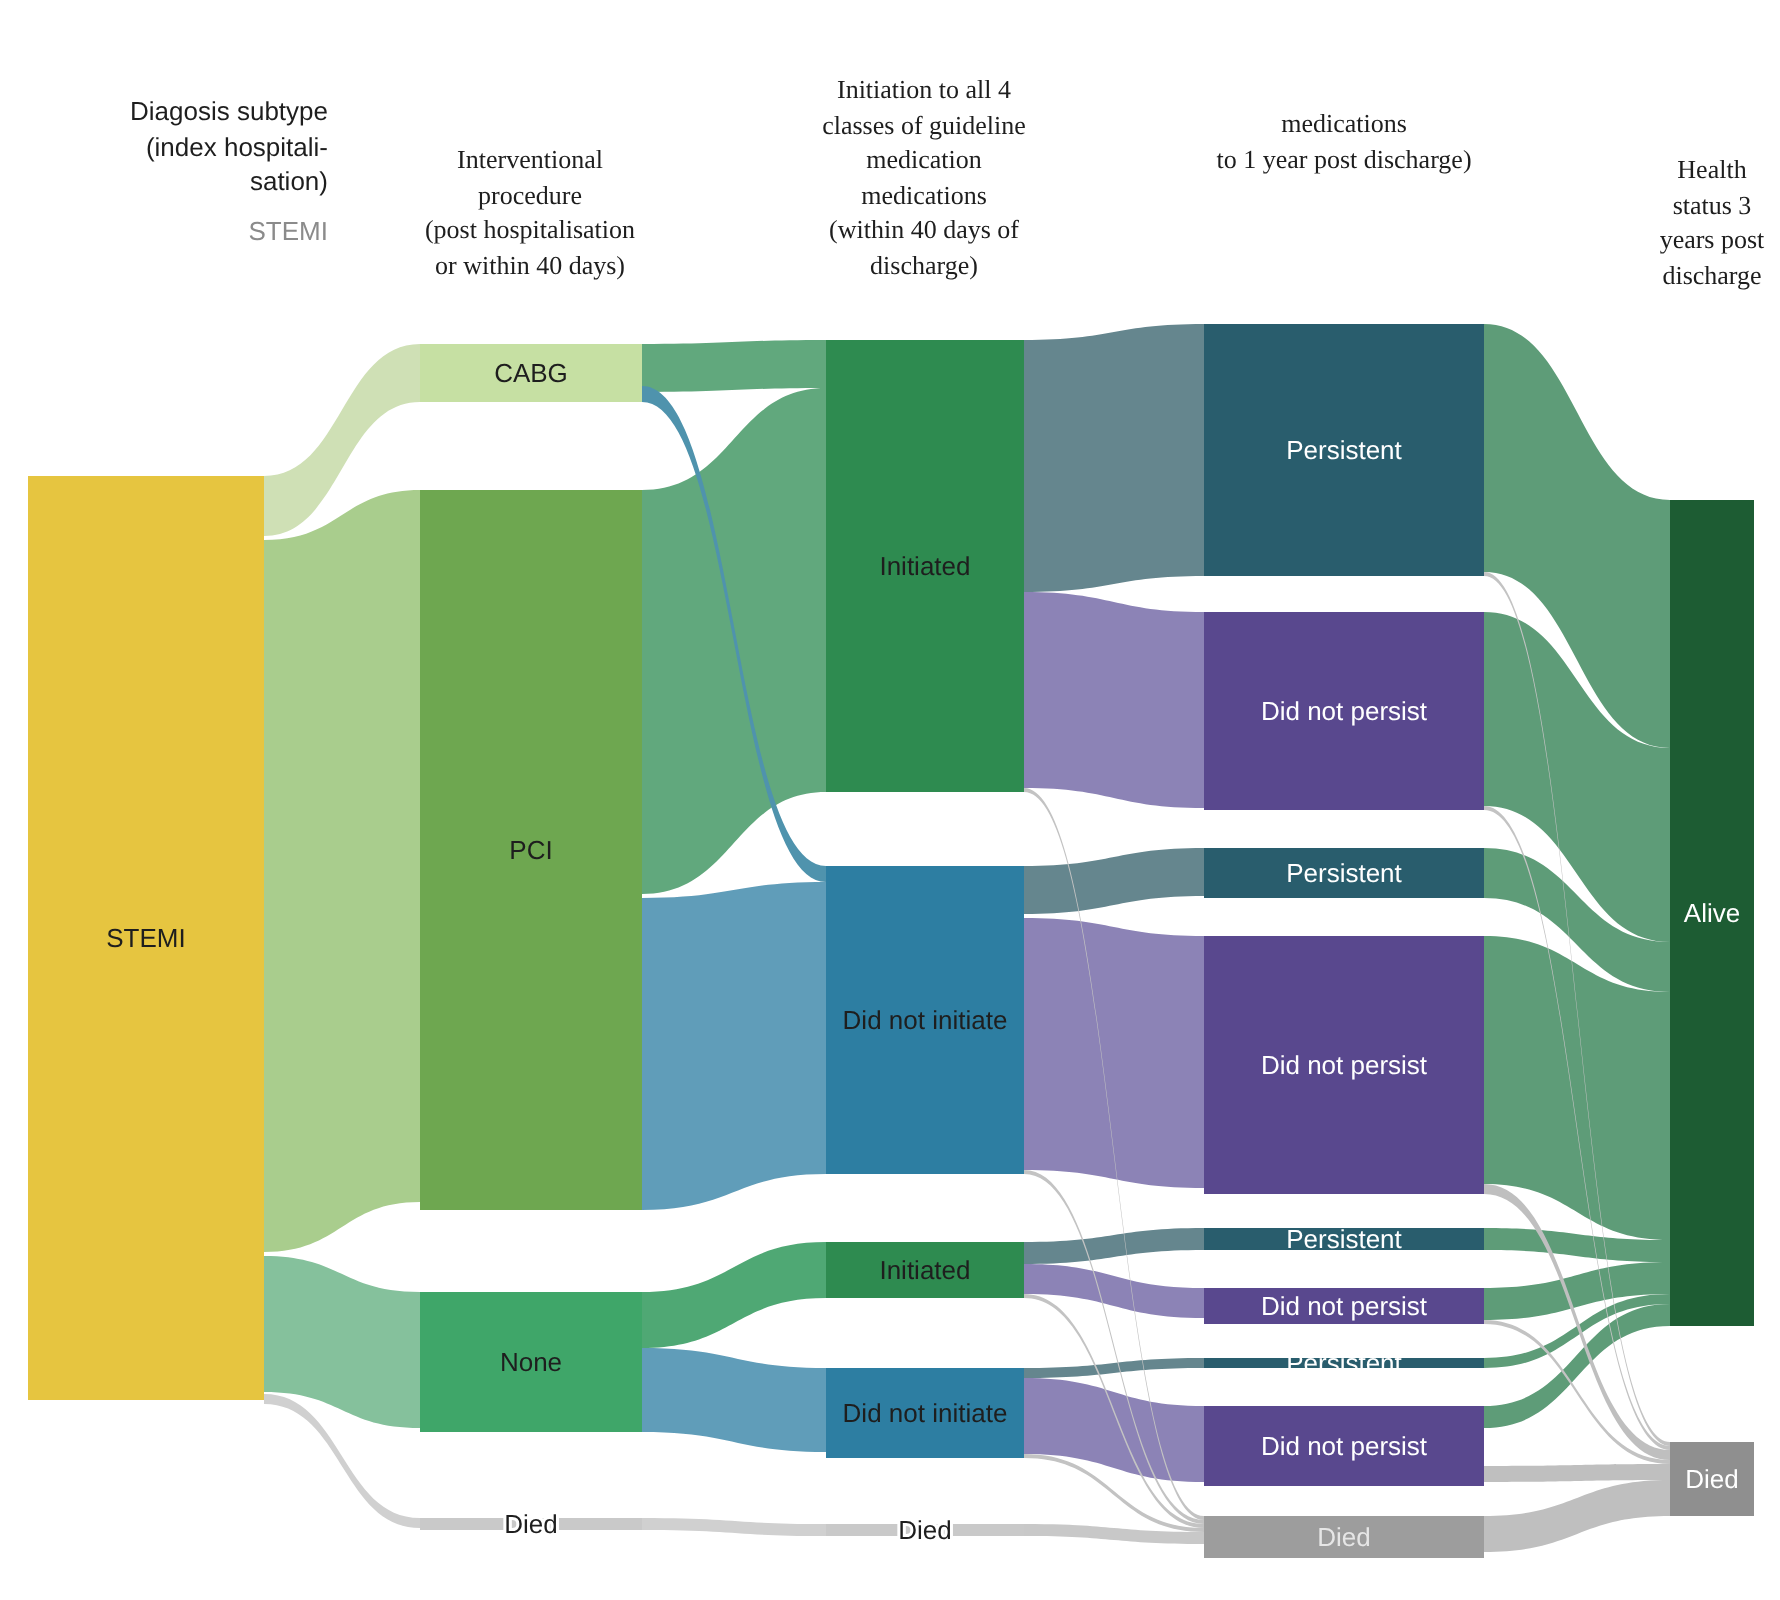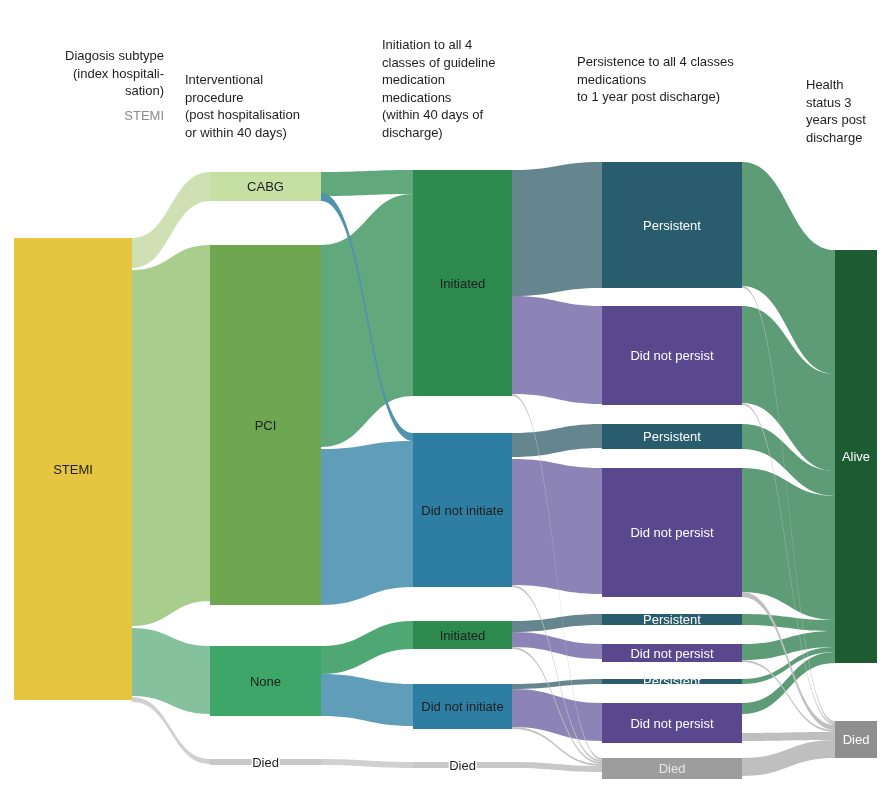--- a/index.html
+++ b/index.html
@@ -3,21 +3,21 @@
 <meta charset="utf-8">
 <style>
   html,body{margin:0;padding:0;background:#ffffff;}
   .canvas{
     position:relative;width:890px;height:800px;overflow:hidden;
     font-family:"Liberation Sans","DejaVu Sans",sans-serif;
     background:#ffffff;
   }
   .hdr{position:absolute;font-size:13px;line-height:17.5px;color:#1e1e1e;}
   .hdr.left{text-align:right;}
-  .hdr.center{text-align:left;}
+  .hdr.center{text-align:center;font-family:Liberation Serif, serif;}
   .hdr .sub{margin-top:7px;color:#8b8b8b;}
   #h1{left:14px;top:47px;width:150px;}
   #h2{left:185px;top:71px;width:160px;}
   #h3{left:382px;top:36px;width:160px;}
   #h4{left:577px;top:53px;width:190px;}
   #h5{left:806px;top:76px;width:100px;}
   svg.sankey{position:absolute;left:0;top:0;}
   svg text{font-family:"Liberation Sans","DejaVu Sans",sans-serif;font-size:13px;}
   svg text.halo{paint-order:stroke;stroke:#ffffff;stroke-width:3px;stroke-linejoin:round;}
 </style>
@@ -126,21 +126,20 @@
   <div class="hdr center" id="h3">
     <div>Initiation to all 4</div>
     <div>classes of guideline</div>
     <div>medication</div>
     <div>medications</div>
     <div>(within 40 days of</div>
     <div>discharge)</div>
   </div>
 
   <div class="hdr center" id="h4">
-    <div>Persistence to all 4 classes</div>
     <div>medications</div>
     <div>to 1 year post discharge)</div>
   </div>
 
   <div class="hdr center" id="h5">
     <div>Health</div>
     <div>status 3</div>
     <div>years post</div>
     <div>discharge</div>
   </div>

